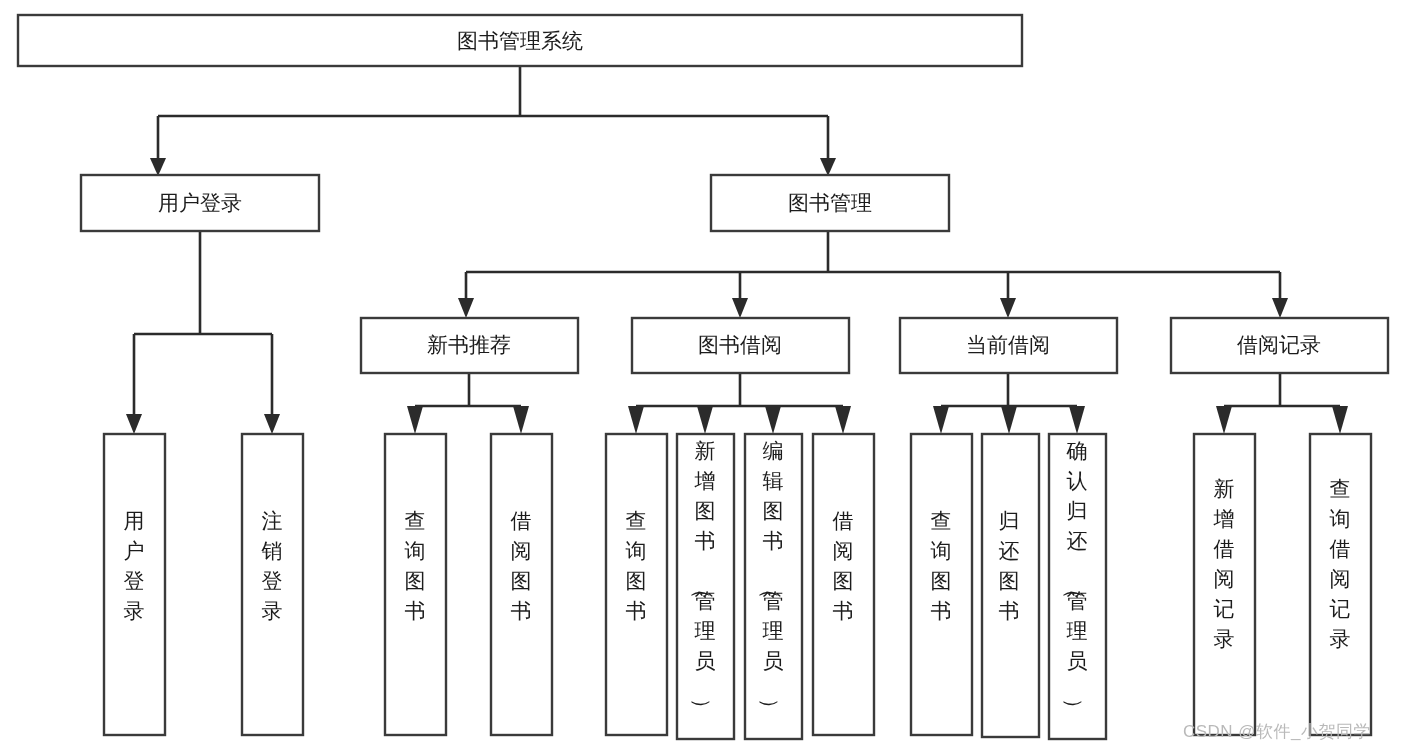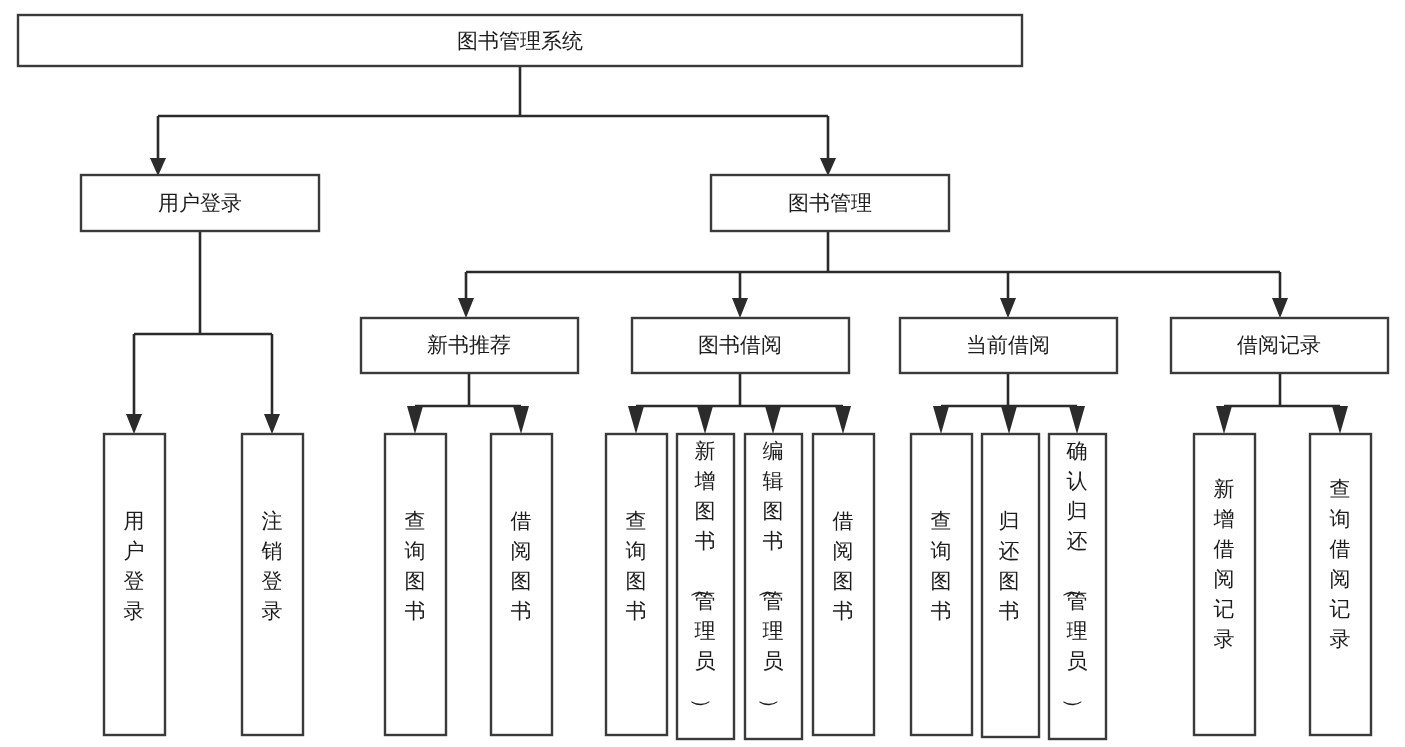--- a/index.html
+++ b/index.html
@@ -230,14 +230,15 @@
       <text class="node-label-vertical" x="1224" y="496"><tspan x="1224" dy="0">新</tspan><tspan x="1224" dy="30">增</tspan><tspan x="1224" dy="30">借</tspan><tspan x="1224" dy="30">阅</tspan><tspan x="1224" dy="30">记</tspan><tspan x="1224" dy="30">录</tspan></text>
     </g>
 
     <g>
       <rect class="node-rect" x="1310" y="434" width="61" height="301"></rect>
       <text class="node-label-vertical" x="1340" y="496"><tspan x="1340" dy="0">查</tspan><tspan x="1340" dy="30">询</tspan><tspan x="1340" dy="30">借</tspan><tspan x="1340" dy="30">阅</tspan><tspan x="1340" dy="30">记</tspan><tspan x="1340" dy="30">录</tspan></text>
     </g>
 
   </svg>
 
+  <div class="watermark">CSDN @软件_小贺同学</div>
 
 </div>
 
 </body></html>

